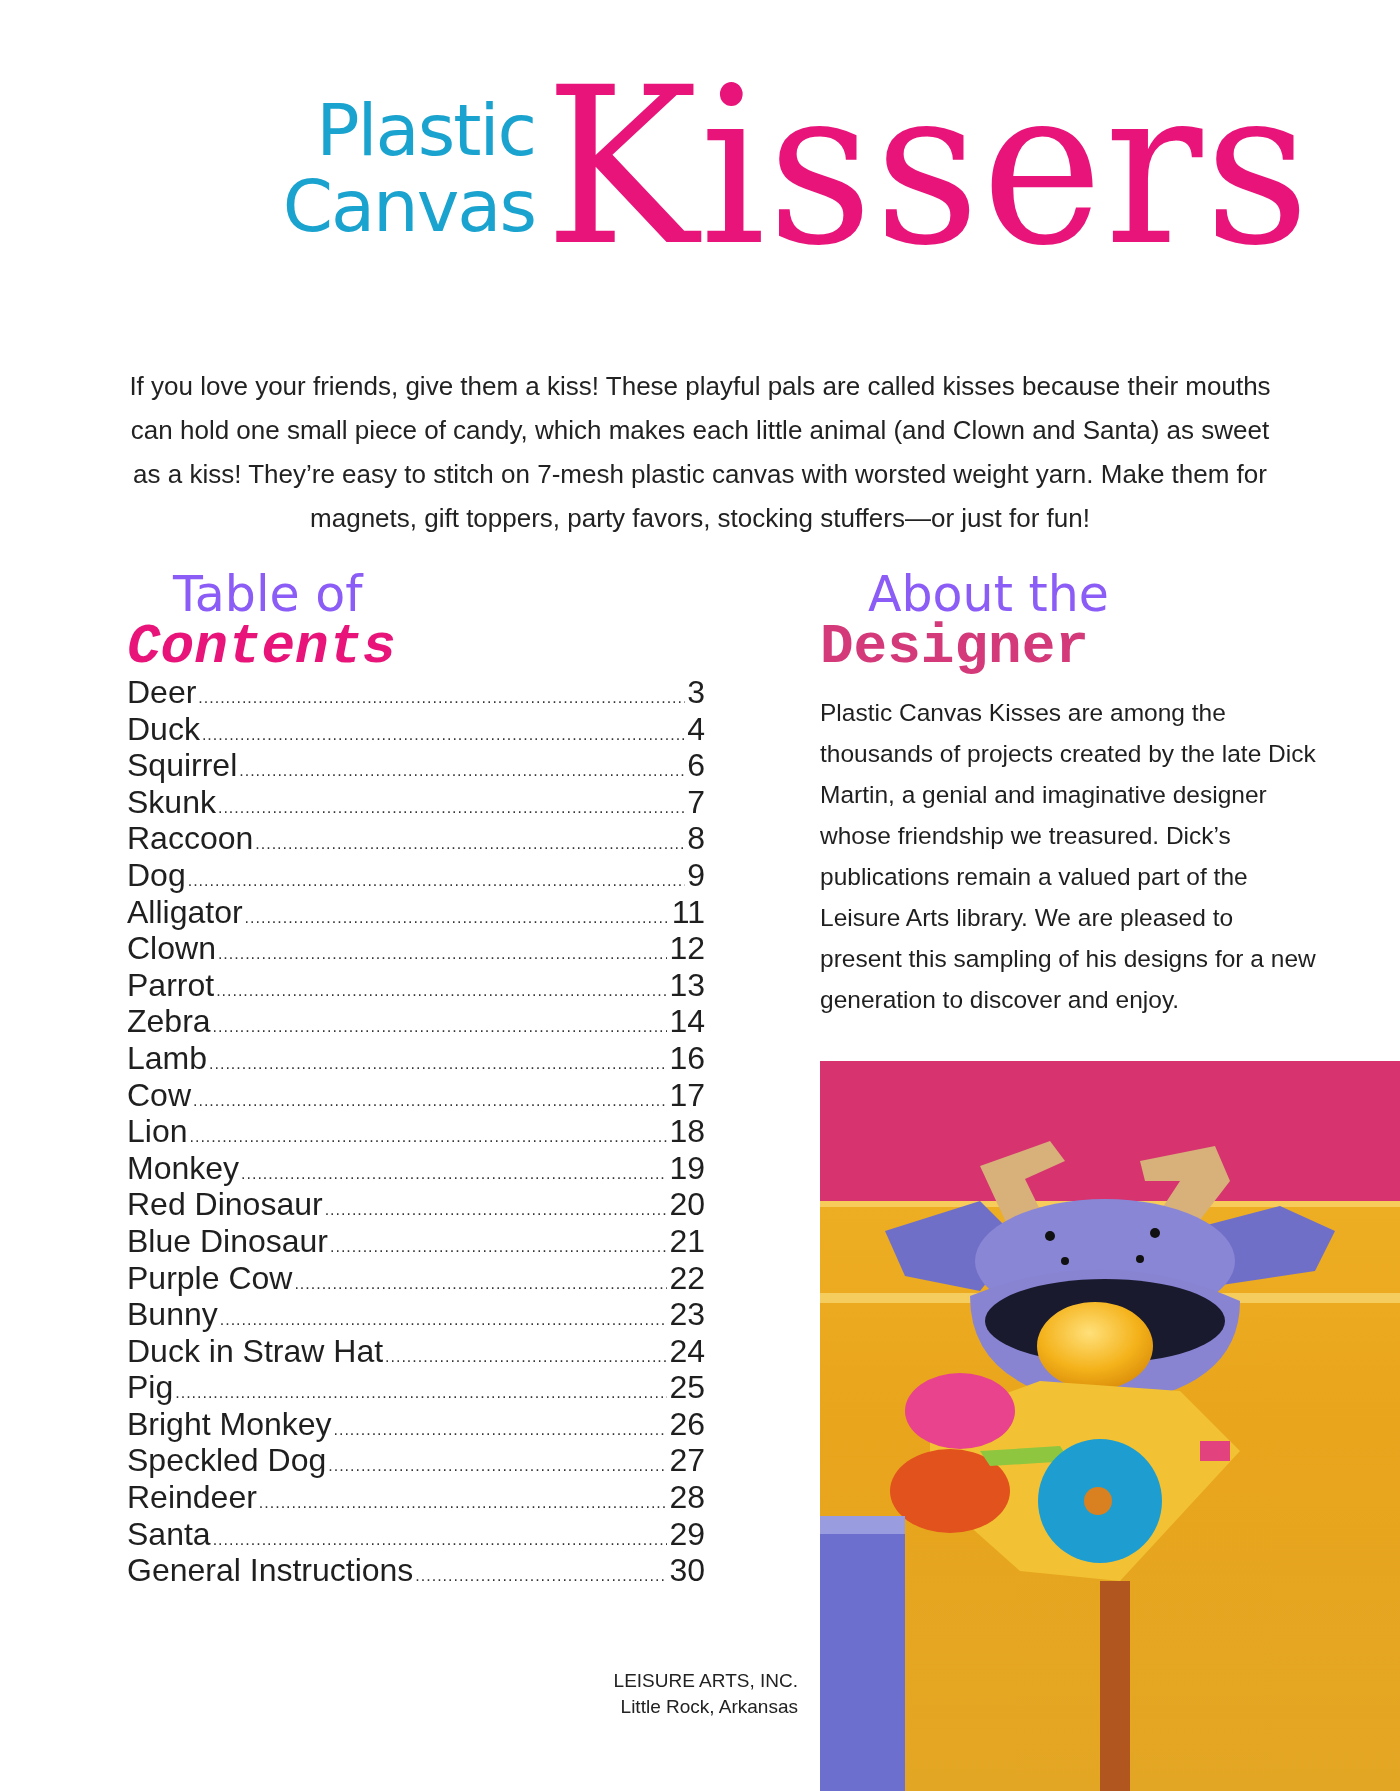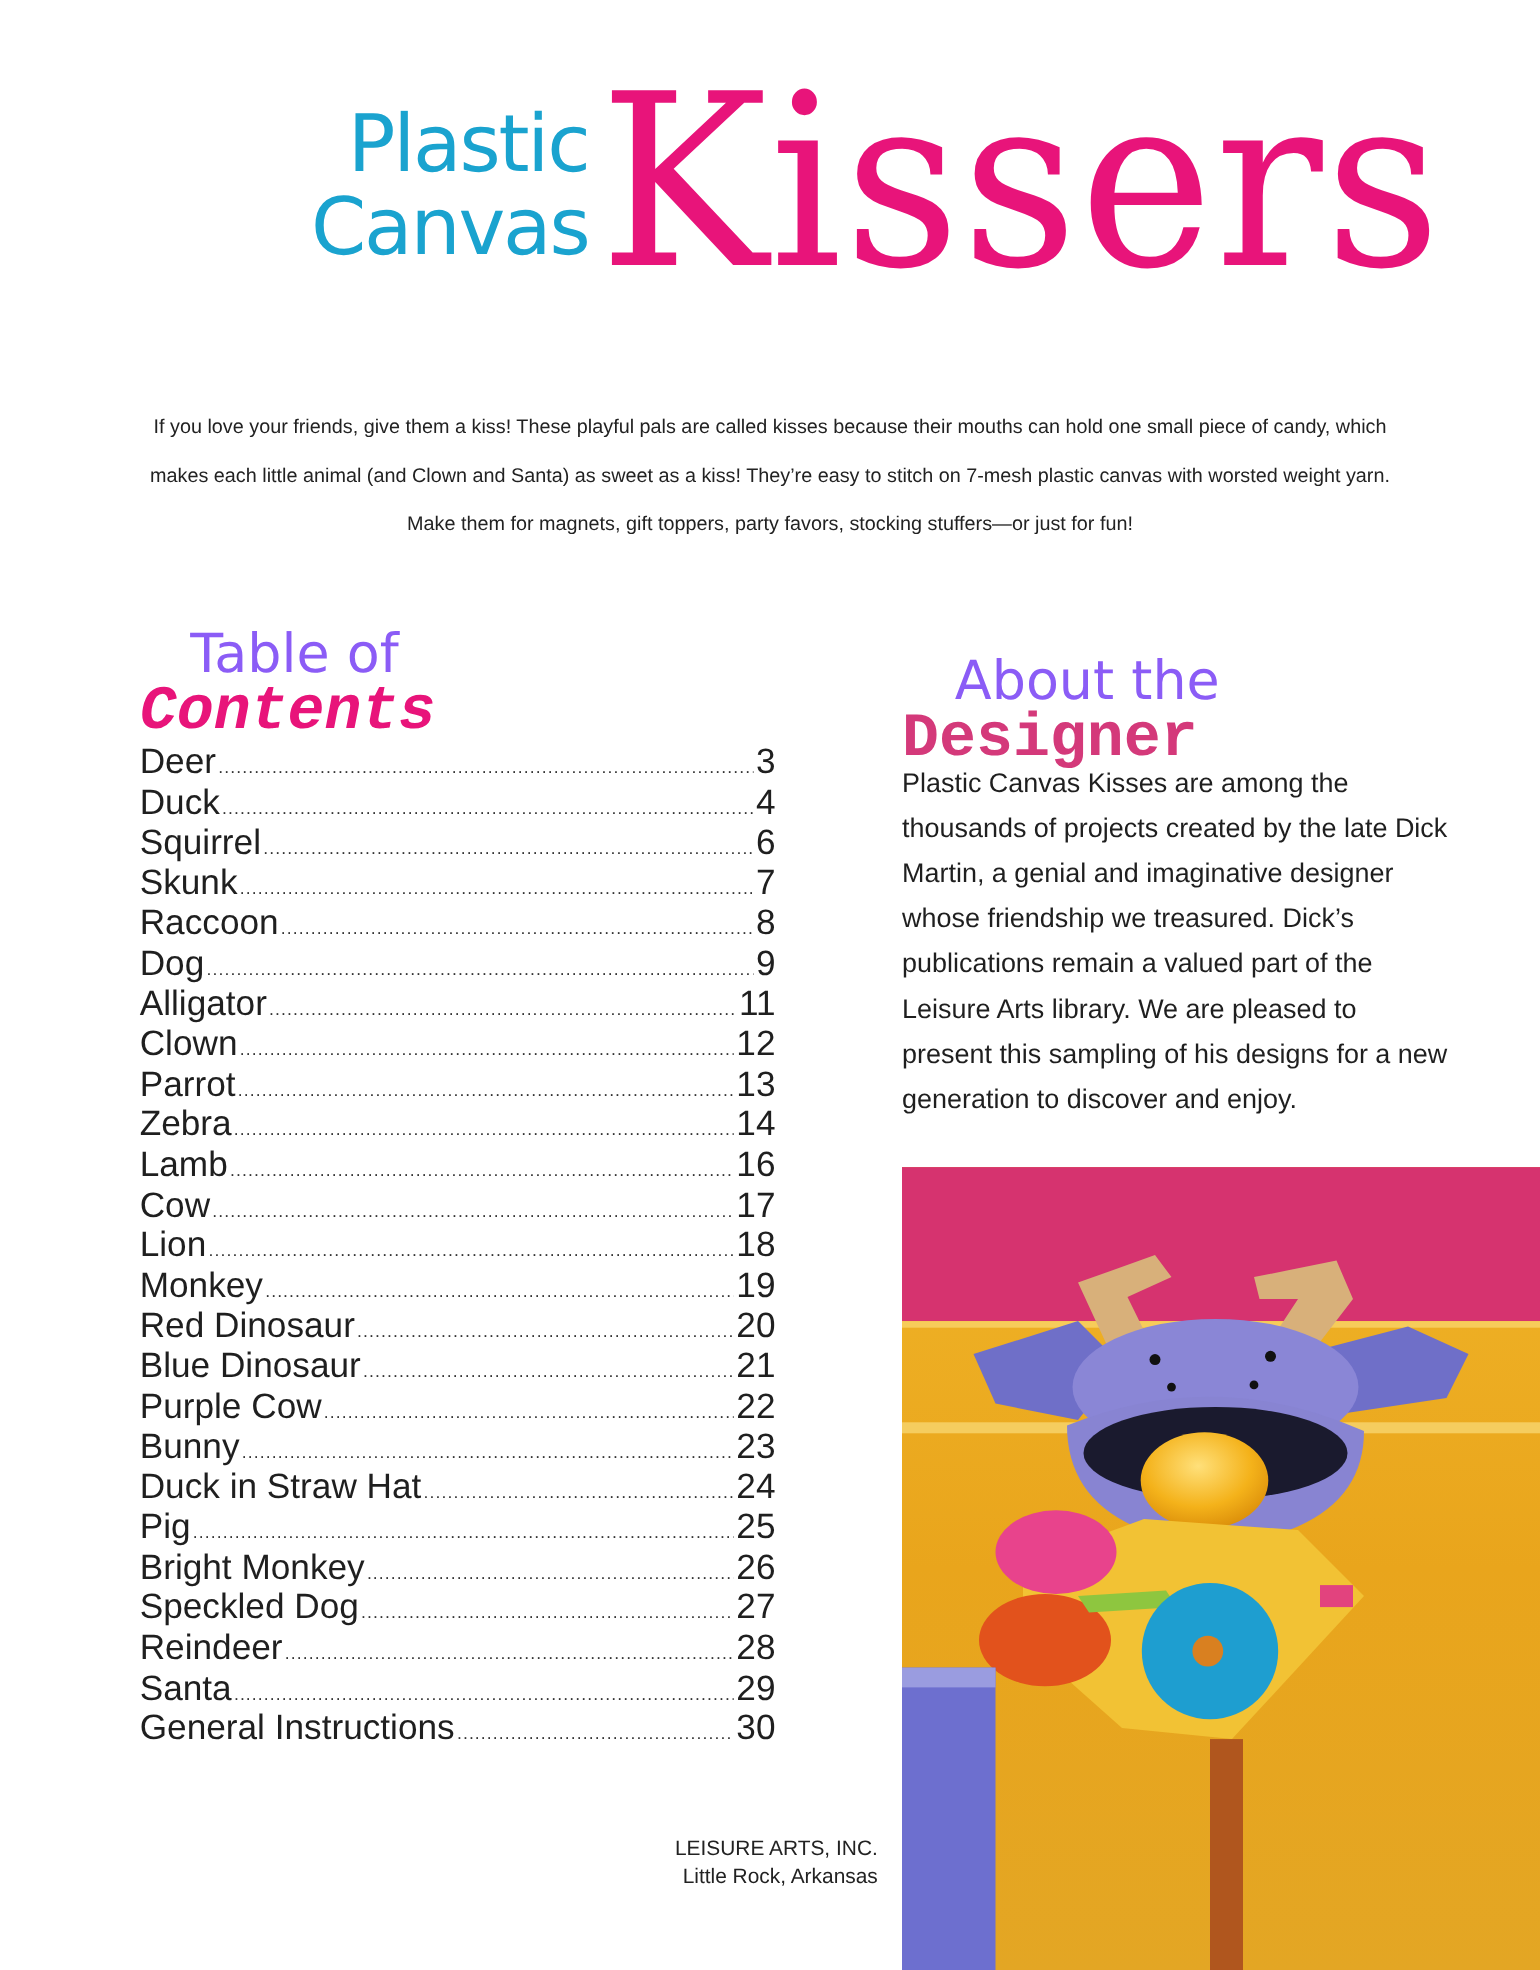--- a/index.html
+++ b/index.html
@@ -1,27 +1,27 @@
 <!DOCTYPE html>
 <html><head>
 <meta charset="utf-8">
 <style>
   html, body { margin:0; padding:0; }
   body { width:1400px; height:1791px; background:#ffffff; position:relative; overflow:hidden; color:#1f1f1f; font-family:"Liberation Sans", sans-serif; }
   .title-block { position:absolute; left:195px; top:62px; width:1060px; height:240px; }
   .title-small { position:absolute; left:0; top:30px; width:340px; text-align:right; color:#1aa3cf; font-family:"DejaVu Sans", sans-serif; font-size:72px; line-height:76px; letter-spacing:-2px; }
   .title-small span { display:block; }
   .title-big { position:absolute; left:350px; top:-10px; color:#e8147a; font-family:"DejaVu Serif", serif; font-size:218px; line-height:230px; letter-spacing:2px; font-weight:normal; transform:scaleX(0.94); transform-origin:left top; }
-  .intro { position:absolute; left:120px; top:348px; width:1160px; text-align:center; font-family:"Liberation Sans", sans-serif; font-size:18px; line-height:44px; color:#222; }
+  .intro { position:absolute; left:120px; top:338px; width:1160px; text-align:center; font-family:"Liberation Sans", sans-serif; font-size:26px; line-height:44px; color:#222; }
   .heading { position:absolute; }
   .heading .h-top { font-family:"DejaVu Sans", sans-serif; font-size:49px; line-height:46px; color:#8b5cf6; }
   .heading .h-bot { font-family:Liberation Mono, monospace; font-style:italic; font-weight:bold; font-size:56px; line-height:58px; color:#e8147a; }
   .toc-head { left:127px; top:572px; }
   .toc-head .h-top { padding-left:46px; }
-  .about-head { left:820px; top:572px;margin-top:24px; }
+  .about-head { left:820px; top:572px; }
   .about-head .h-top { padding-left:48px; }
   .about-head .h-bot { color:#d4397a; font-style:normal; font-weight:bold; }
   .toc { position:absolute; left:127px; top:674px; width:578px; list-style:none; margin:0; padding:0; }
   .toc li { display:flex; align-items:baseline; height:36.6px; font-family:"Liberation Sans", sans-serif; font-size:32px; color:#1f1f1f; }
   .toc .lbl { white-space:nowrap; }
   .toc .dots { flex:1; overflow:hidden; white-space:nowrap; margin:0 2px; color:#333; font-size:16px; letter-spacing:1px; }
   .toc .dots::after { content:"........................................................................................................................................................................................................................"; }
   .toc .pg { white-space:nowrap; text-align:right; min-width:14px; }
   .about-text { position:absolute; left:820px; top:692px; width:500px; font-family:"Liberation Sans", sans-serif; font-size:24.5px; line-height:41px; color:#1f1f1f; }
   .publisher { position:absolute; left:580px; top:1668px; width:218px; text-align:right; font-family:"Liberation Sans", sans-serif; font-size:19px; line-height:26px; color:#222; }

